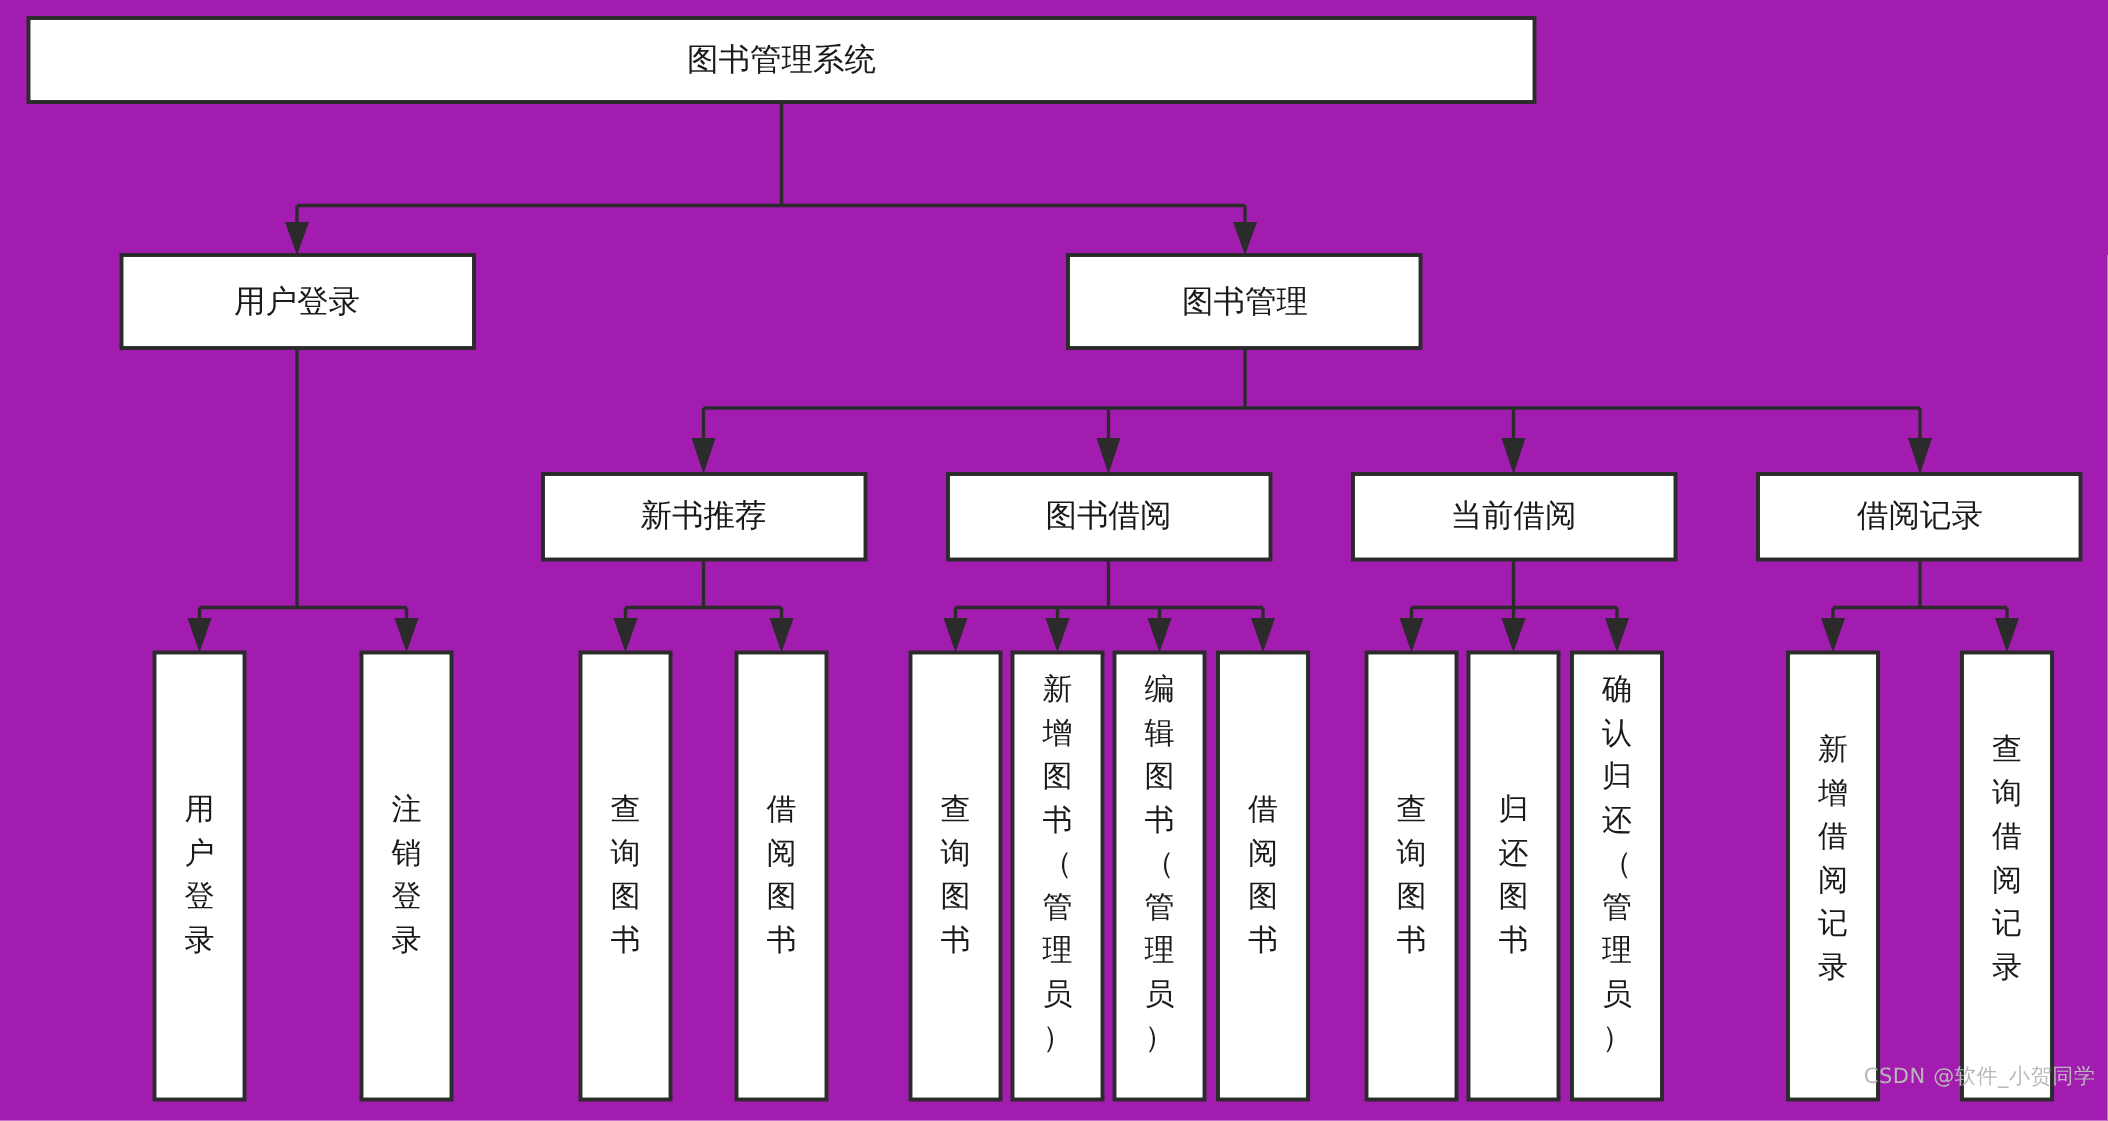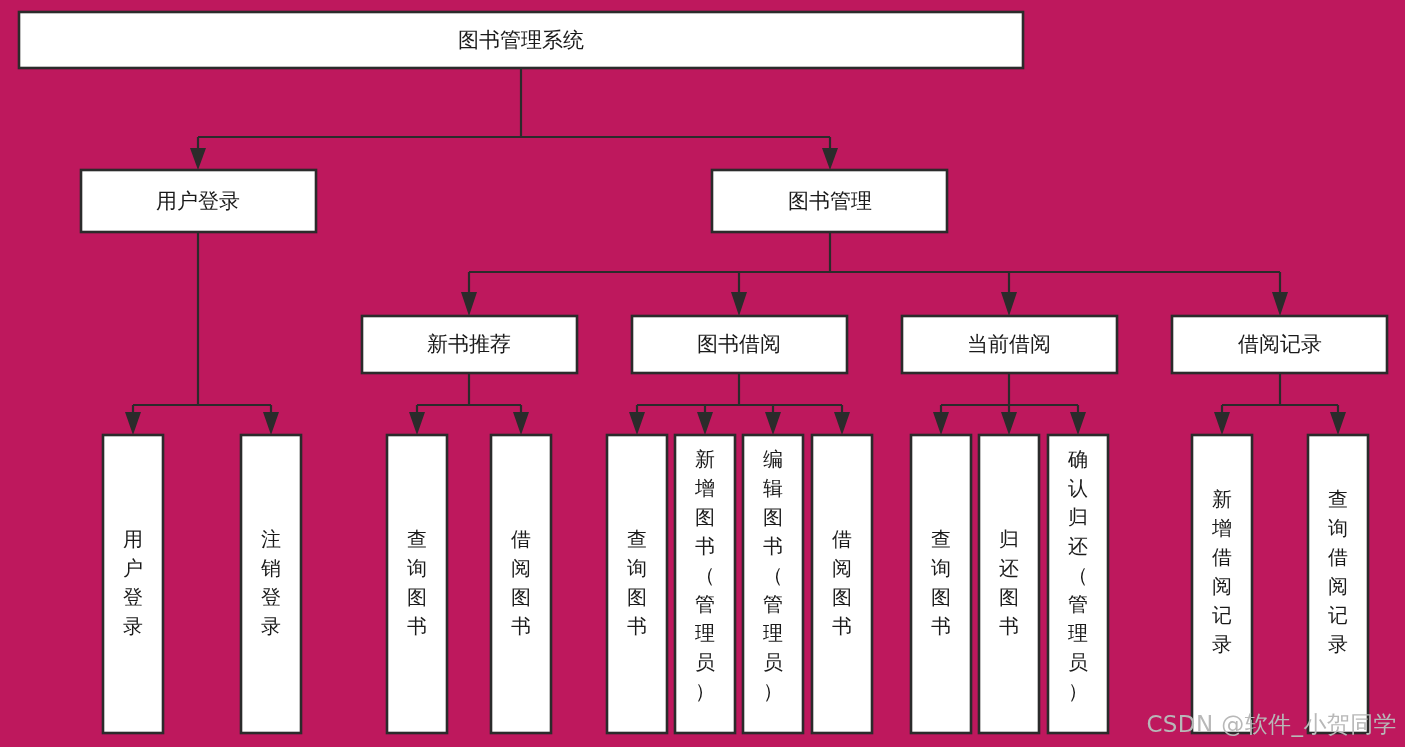--- a/index.html
+++ b/index.html
@@ -10,21 +10,21 @@
   body {
     width: 1405px;
     height: 747px;
     font-family: "DejaVu Sans", "Liberation Sans", sans-serif;
     overflow: hidden;
   }
   #diagram-root {
     position: relative;
     width: 1405px;
     height: 747px;
-    background: #be185d;
+    background: #a21caf;
   }
   svg.flow {
     position: absolute;
     left: 0;
     top: 0;
     width: 1405px;
     height: 747px;
   }
   .node-rect {
     fill: #ffffff;
@@ -50,23 +50,23 @@
   }
   .node-label-v {
     font-family: "DejaVu Sans", "Liberation Sans", sans-serif;
     font-size: 20px;
     fill: #1a1a1a;
     text-anchor: middle;
   }
   .watermark {
     position: absolute;
     right: 8px;
-    bottom: 7px;
-    font-family: "DejaVu Sans", "Liberation Sans", sans-serif;
-    font-size: 23px;
+    bottom: 20px;
+    font-family: "DejaVu Sans", "Liberation Sans", sans-serif;
+    font-size: 14px;
     color: #b8b8b8;
     letter-spacing: 0.4px;
     white-space: nowrap;
     user-select: none;
   }
 </style>
 </head>
 <body>
 
 <div id="diagram-root">

